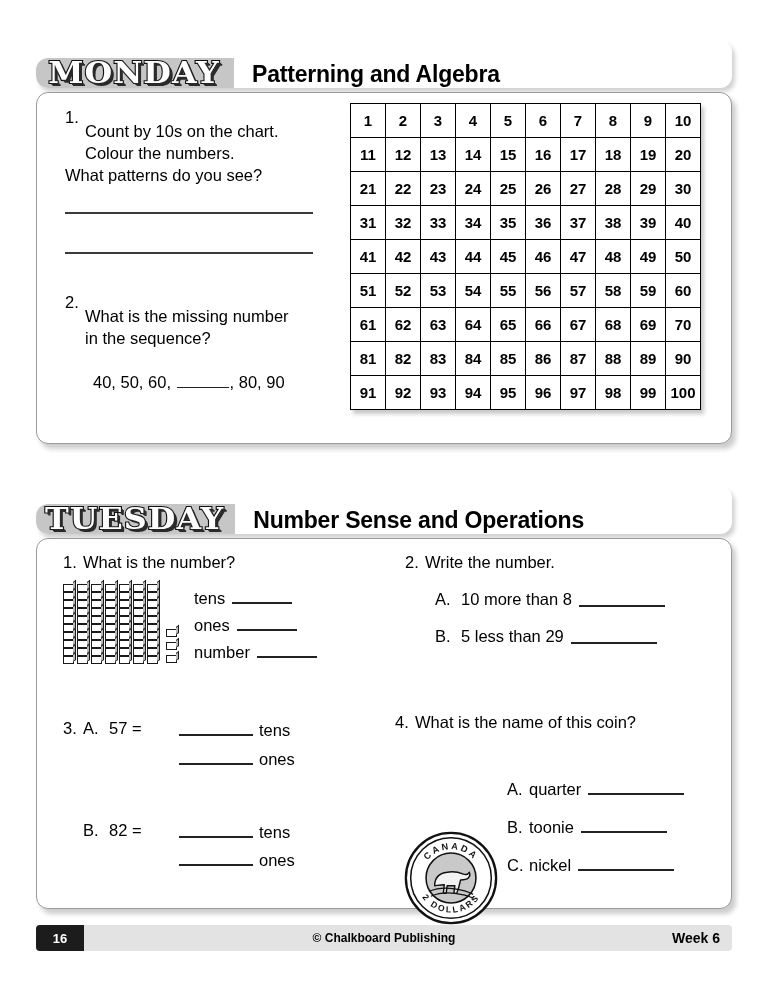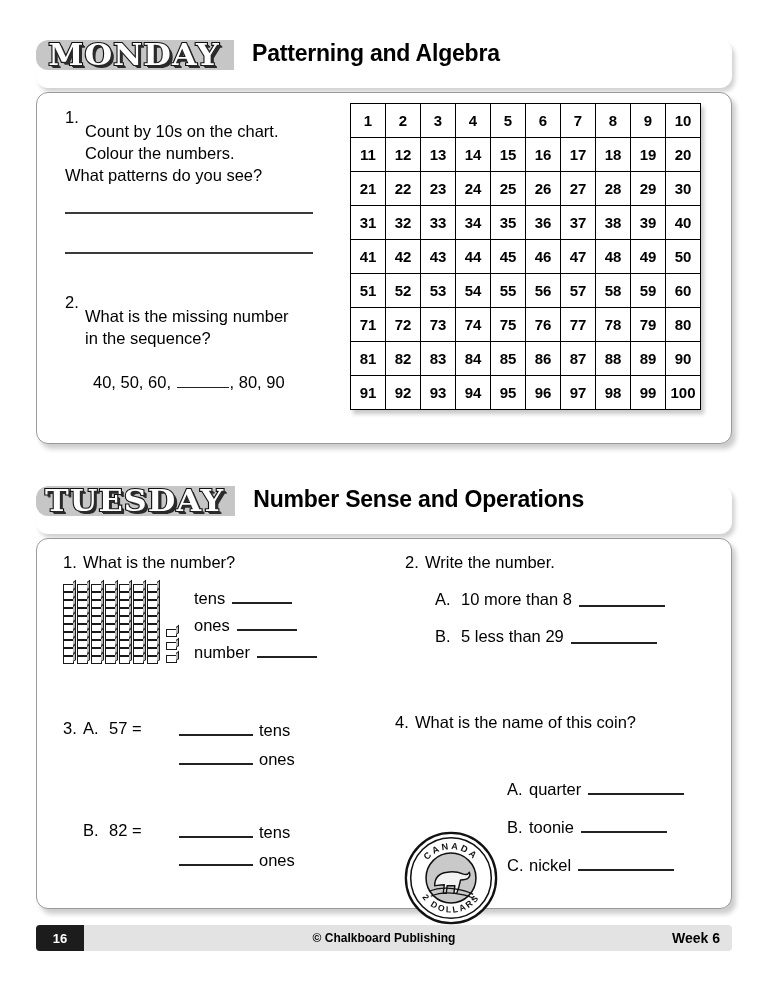--- a/index.html
+++ b/index.html
@@ -31,21 +31,21 @@
   #section-monday { top: 40px; }
   #section-tuesday { top: 486px; }
 
   .section-header {
     position: relative;
     height: 48px;
     background: #ffffff;
     border-radius: 12px;
     box-shadow: 3px 4px 4px rgba(0,0,0,0.18);
     display: flex;
-    align-items: flex-start;
+    align-items: flex-end;
     overflow: hidden;
   }
   .day-badge {
     background: #c6c6c6;
     border-radius: 12px 0 0 12px;
     padding: 0 16px 0 14px;
     display: flex;
     align-items: center;
     justify-content: center;
     min-width: 198px;
@@ -403,30 +403,30 @@
               <td>53</td>
               <td>54</td>
               <td>55</td>
               <td>56</td>
               <td>57</td>
               <td>58</td>
               <td>59</td>
               <td>60</td>
             </tr>
             <tr>
-              <td>71</td>
-              <td>72</td>
-              <td>73</td>
-              <td>74</td>
-              <td>75</td>
-              <td>76</td>
-              <td>77</td>
-              <td>78</td>
-              <td>79</td>
-              <td>80</td>
+              <td>61</td>
+              <td>62</td>
+              <td>63</td>
+              <td>64</td>
+              <td>65</td>
+              <td>66</td>
+              <td>67</td>
+              <td>68</td>
+              <td>69</td>
+              <td>70</td>
             </tr>
             <tr>
               <td>81</td>
               <td>82</td>
               <td>83</td>
               <td>84</td>
               <td>85</td>
               <td>86</td>
               <td>87</td>
               <td>88</td>

